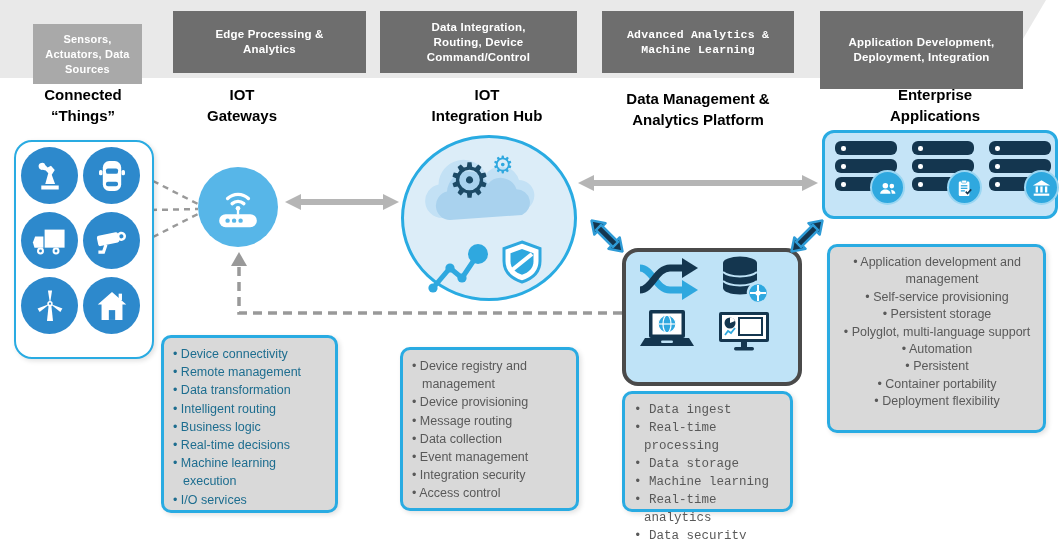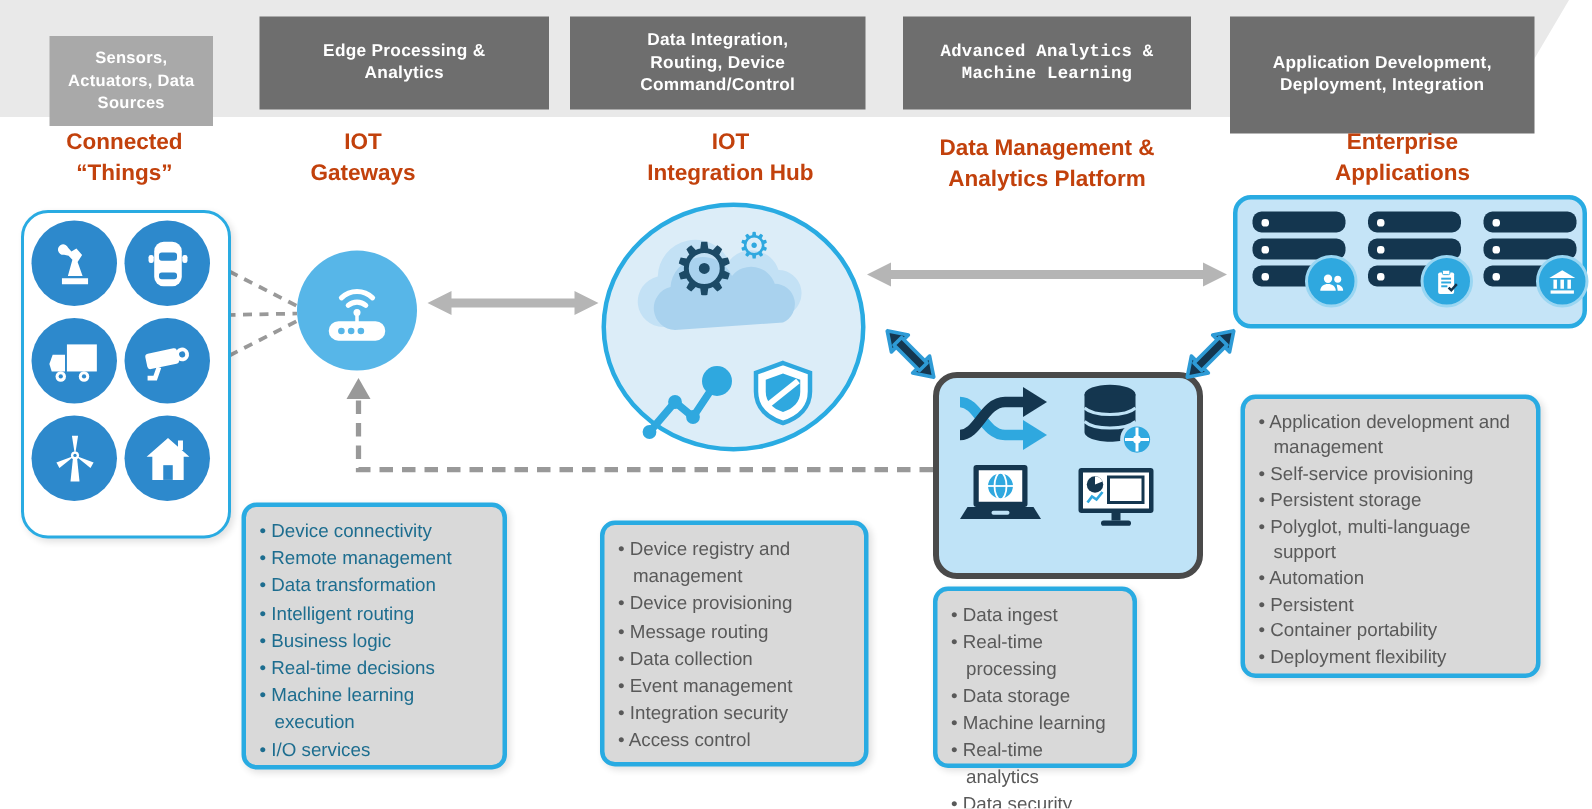--- a/index.html
+++ b/index.html
@@ -9,21 +9,21 @@
   
   .banner{position:absolute;left:0;top:0;width:1061px;height:78px;background:#e9e9e9;
     clip-path:polygon(0 0,1046px 0,1000px 78px,0 78px);}
   .stage{position:absolute;display:flex;align-items:center;justify-content:center;
     text-align:center;color:#fff;font-weight:bold;white-space:pre-line;
     font-size:11.5px;line-height:15px;letter-spacing:.2px;}
   .stage-dark{background:#6e6e6e;}
   .stage-light{background:#a9a9a9;}
 
   
-  .colhead{position:absolute;text-align:center;font-weight:bold;color:#c2410c;
+  .colhead{position:absolute;text-align:center;font-weight:bold;color:#000000;
     font-size:15px;line-height:21px;white-space:pre-line;}
 
   
   .things-box{position:absolute;left:14px;top:140px;width:136px;height:215px;
     background:#fff;border:2.5px solid #29abe2;border-radius:18px;
     box-shadow:2px 2px 5px rgba(0,0,0,.12);}
   .thing{position:absolute;width:57px;height:57px;border-radius:50%;background:#2d89cc;
     display:flex;align-items:center;justify-content:center;}
   .thing svg{width:38px;height:38px;}
 
@@ -325,31 +325,31 @@
     <ul>
         <li>Device registry and management</li>
         <li>Device provisioning</li>
         <li>Message routing</li>
         <li>Data collection</li>
         <li>Event management</li>
         <li>Integration security</li>
         <li>Access control</li>
       </ul>
   </div>
-  <div class="list-box list-platform" style="left:622px;top:391px;width:136px;height:121px;">
+  <div class="list-box list-platform" style="left:622px;top:391px;width:171px;height:121px;font-family:Liberation Mono, monospace;">
     <ul>
         <li>Data ingest</li>
         <li>Real-time processing</li>
         <li>Data storage</li>
         <li>Machine learning</li>
         <li>Real-time analytics</li>
         <li>Data security</li>
       </ul>
   </div>
-  <div class="list-box list-enterprise" style="left:827px;top:263px;width:200px;height:189px;">
+  <div class="list-box list-enterprise" style="left:827px;top:244px;width:219px;height:189px;text-align:center;">
     <ul>
         <li>Application development and management</li>
         <li>Self-service provisioning</li>
         <li>Persistent storage</li>
         <li>Polyglot, multi-language support</li>
         <li>Automation</li>
         <li>Persistent</li>
         <li>Container portability</li>
         <li>Deployment flexibility</li>
       </ul>

